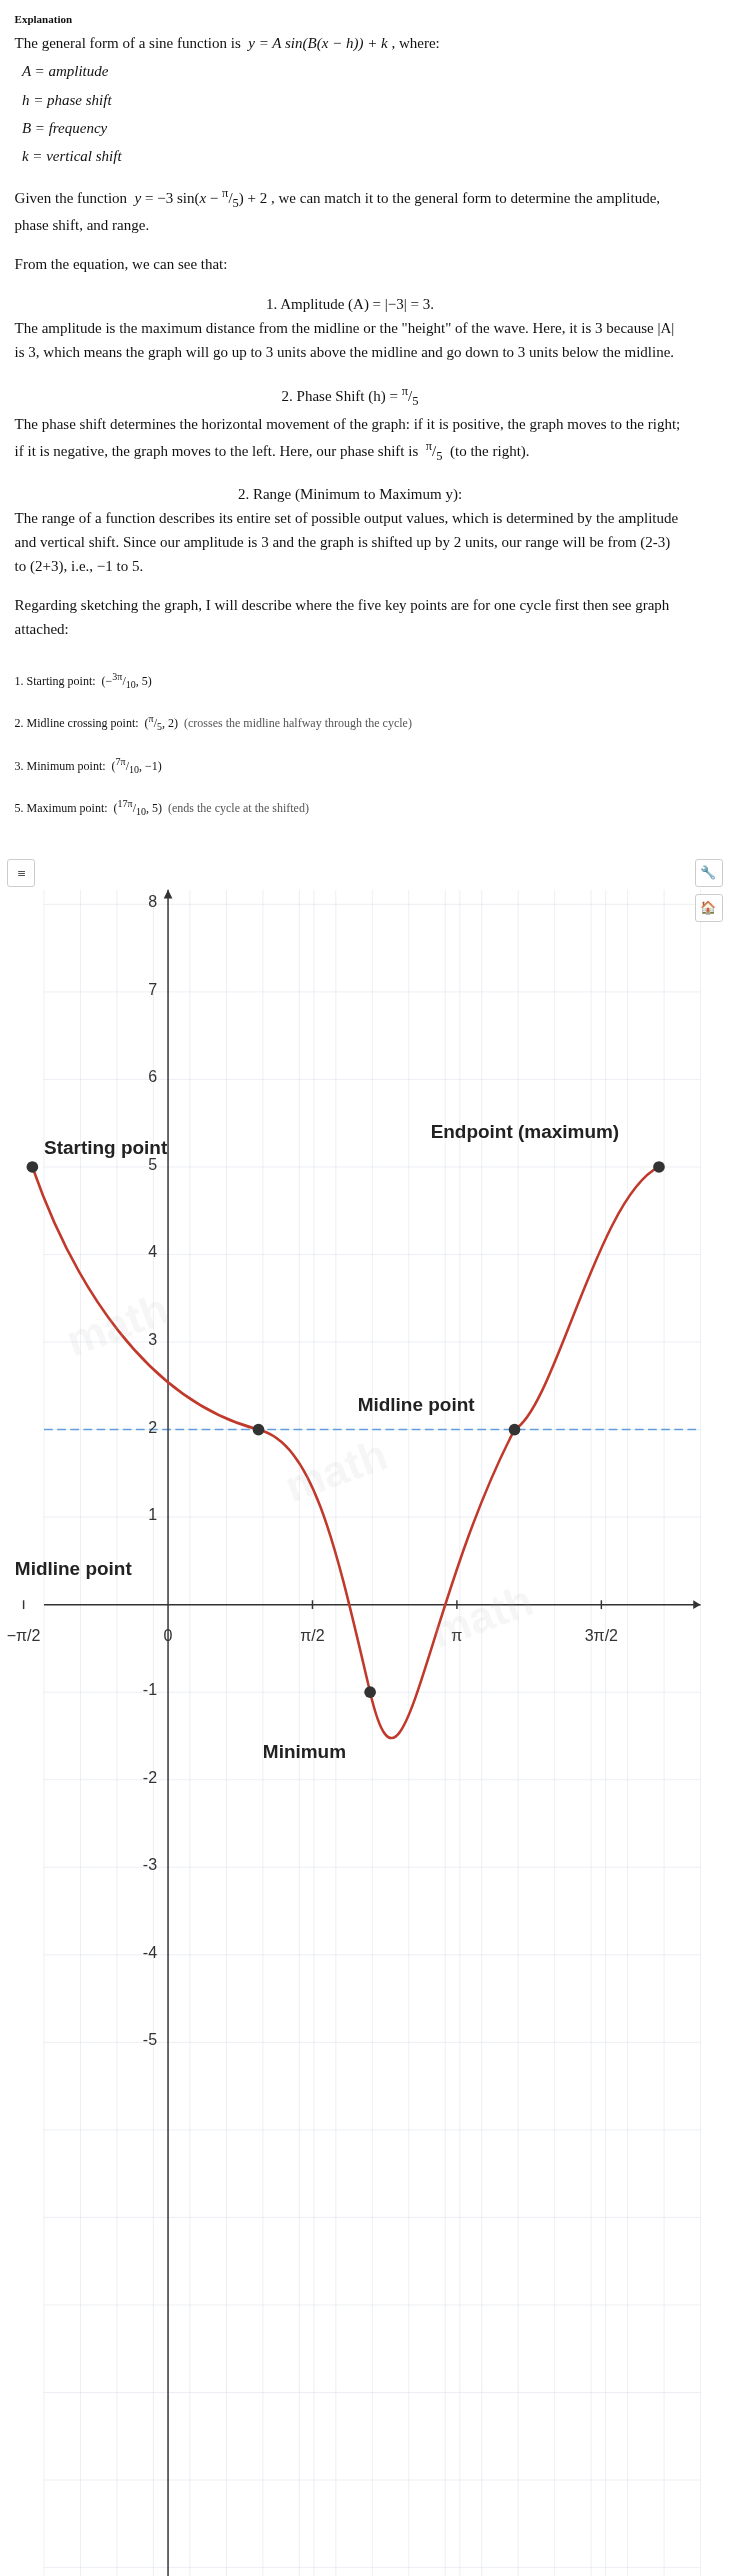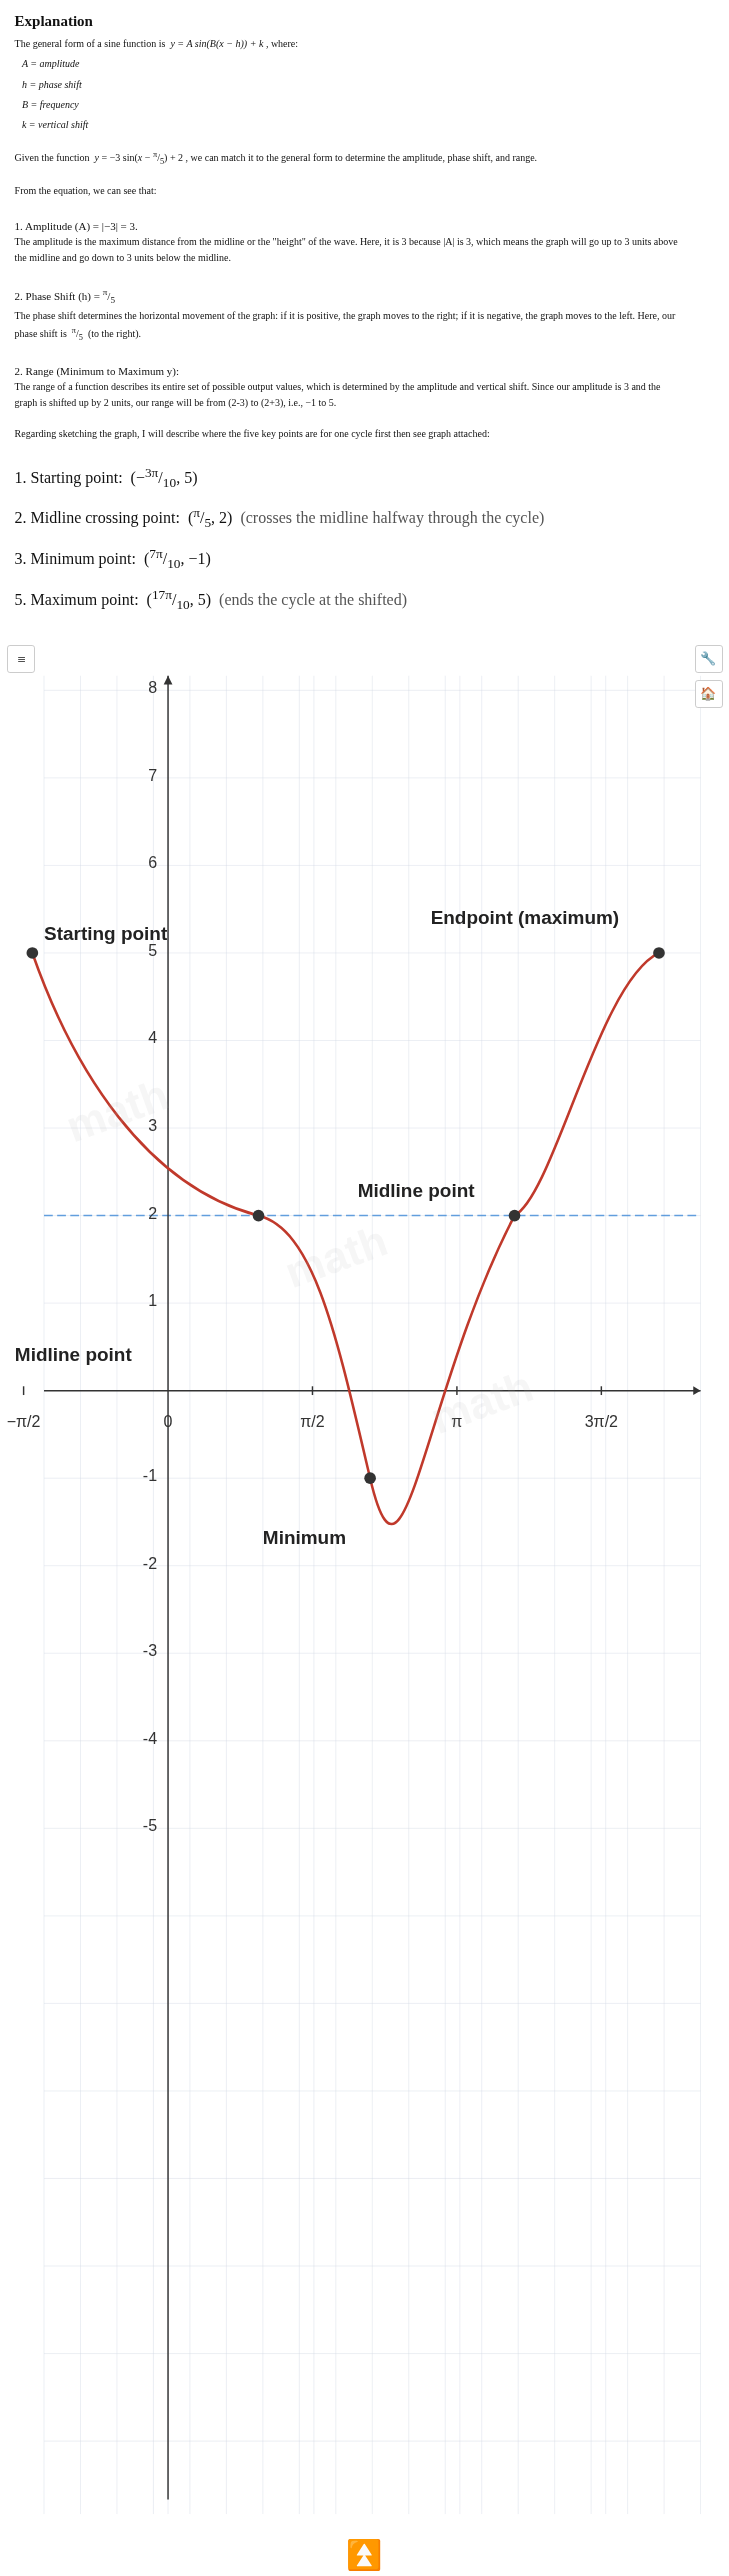--- a/index.html
+++ b/index.html
@@ -11,56 +11,57 @@
       width: 730px;
     }
 
     .explanation-section {
       padding: 13px 14.6px 7.3px 14.6px;
       max-width: 700px;
     }
 
     .explanation-title {
       font-weight: bold;
+      font-size: 11px;
+      margin-bottom: 5.8px;
+    }
+
+    .explanation-text {
       font-size: 15px;
-      margin-bottom: 5.8px;
-    }
-
-    .explanation-text {
-      font-size: 10px;
       line-height: 1.6;
       margin-bottom: 4.4px;
     }
 
     .explanation-text.indent {
       margin-left: 7.3px;
       font-style: italic;
     }
 
     .math-block {
       font-style: italic;
       display: inline;
     }
 
     .section-gap { height: 10.2px; }
     .section-gap-sm { height: 5.8px; }
 
     .numbered-item {
       margin: 5.8px 0 2.9px 0;
-      font-size: 11px;
+      font-size: 15px;
+      text-align: center;
     }
 
     .key-points-list {
       list-style: none;
       padding: 0;
       margin: 4.4px 0;
     }
     .key-points-list li {
-      font-size: 16px;
-      margin: 9px 0;
+      font-size: 12px;
+      margin: 18px 0;
       line-height: 1.6;
     }
 
     
     .graph-container {
       position: relative;
       width: 730px;
       height: 1955px;
       background: #fff;
       overflow: hidden;

